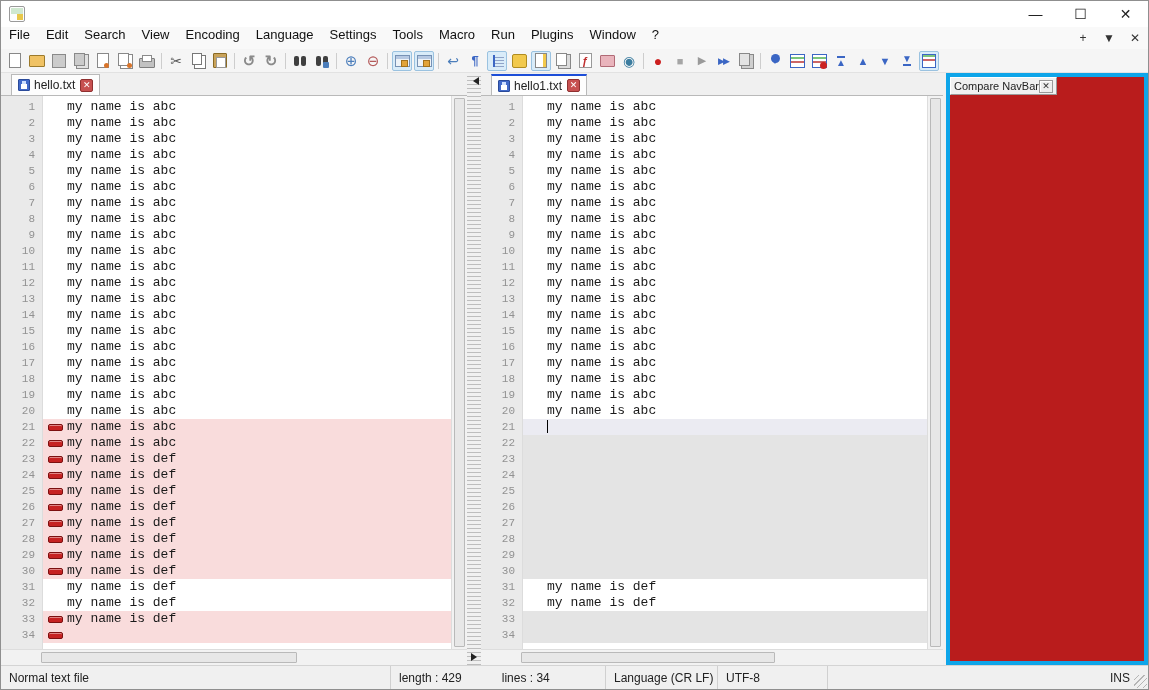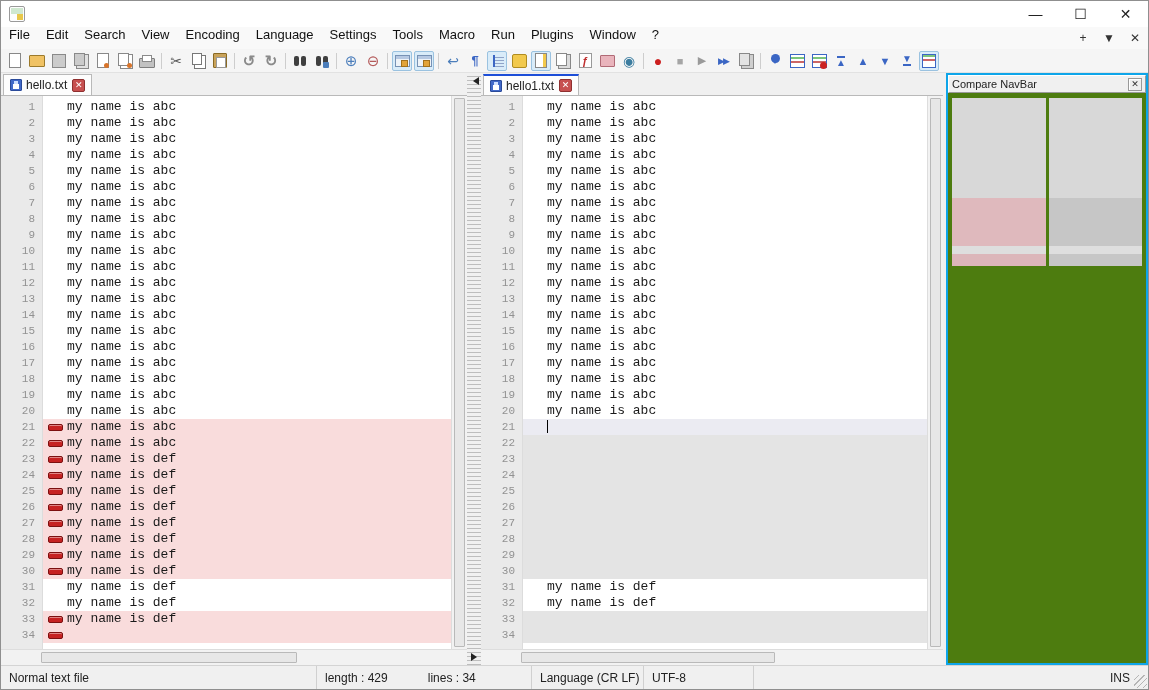--- a/index.html
+++ b/index.html
@@ -77,21 +77,21 @@
   .i-last-diff::after{content:"▼";font-size:10px;color:#3b66c4;margin-bottom:4px}
   .i-compare-navbar::before{content:"";width:12px;height:12px;border:1px solid #3b66c4;background:linear-gradient(180deg,#7cc47c 0 2px,#fff 2px 4px,#cc6666 4px 6px,#fff 6px)}
 
   
   .main{flex:1 1 auto;display:flex;overflow:hidden;background:#f0f0f0}
   .pane{display:flex;flex-direction:column;background:#f0f0f0;overflow:hidden}
   .pane-left{width:466px;flex:0 0 auto}
   .pane-right{width:462px;flex:0 0 auto}
 
   .tabbar{height:23px;flex:0 0 auto;display:flex;align-items:flex-end;background:#f0f0f0;border-bottom:1px solid #b9b9b9}
-  .tab{height:21px;background:#fdfdfd;border:1px solid #b9b9b9;border-bottom:none;display:flex;align-items:center;padding:0 6px;margin-left:2px;font-size:12px;color:#222;position:relative}
+  .tab{height:21px;background:#fdfdfd;border:1px solid #b9b9b9;border-bottom:none;display:flex;align-items:center;padding:0 6px;margin-left:10px;font-size:12px;color:#222;position:relative}
   .tab.focused{border-top:2px solid #1d4ed8}
   .tab-save-icon{width:12px;height:12px;background:#4169c8;border:1px solid #2a4a9a;border-radius:1px;position:relative;margin-right:4px}
   .tab-save-icon::before{content:"";position:absolute;left:2px;bottom:1px;width:6px;height:5px;background:#fff}
   .tab-save-icon::after{content:"";position:absolute;left:3px;top:1px;width:4px;height:3px;background:#cfe0ff}
   .tab-close{width:13px;height:13px;margin-left:5px;background:#c75050;border:1px solid #8f3030;border-radius:2px;color:#fff;font-size:9px;line-height:11px;text-align:center;cursor:default}
 
   .editor{flex:1 1 auto;position:relative;background:#ffffff;overflow:hidden}
   .gutter-bg{position:absolute;left:0;top:0;bottom:0;width:42px;background:#eaeaea;border-right:1px solid #dcdcdc}
   .lines{position:absolute;left:0;top:3px;right:16px}
   .ln-row{display:flex;height:16px;font-family:"Liberation Mono","DejaVu Sans Mono",monospace}
@@ -111,32 +111,32 @@
   .hscroll .thumb{position:absolute;top:2px;bottom:2px;left:40px;width:55%;background:#e7e7e7;border:1px solid #b9b9b9;border-radius:1px}
 
   .splitter{width:14px;flex:0 0 auto;background:#f0f0f0;position:relative;background-image:repeating-linear-gradient(0deg,#b9b9b9 0 1px,transparent 1px 4px);background-size:5px 100%;background-position:4px 0;background-repeat:repeat-x;cursor:col-resize}
   .splitter{background-image:repeating-linear-gradient(0deg,#bdbdbd 0 1px,transparent 1px 4px),repeating-linear-gradient(0deg,#bdbdbd 0 1px,transparent 1px 4px);background-size:1px 100%,1px 100%;background-position:4px 0,8px 0}
   .split-arrow{position:absolute;left:3px;width:0;height:0}
   .split-arrow.top{top:4px;border:4px solid transparent;border-right:6px solid #222;margin-left:-1px}
   .split-arrow.bottom{bottom:4px;border:4px solid transparent;border-left:6px solid #222;margin-left:1px}
 
   
   .nv-gap{width:3px;flex:0 0 auto}
-  .navbar-panel{flex:1 1 auto;background:#4d7c0f;border:2px solid #0ea5e9;display:flex;flex-direction:column}
+  .navbar-panel{flex:1 1 auto;background:#b91c1c;border:4px solid #0ea5e9;display:flex;}
   .nv-title{height:18px;flex:0 0 auto;display:flex;align-items:center;background:#f0f0f0;border:1px solid #fff;border-right-color:#9a9a9a;border-bottom-color:#9a9a9a;font-size:11px;color:#222;padding:0 3px}
   .nv-title-text{flex:1 1 auto}
   .nv-close{width:14px;height:13px;background:#eee;border:1px solid #999;box-shadow:inset 1px 1px 0 #fff;font-size:9px;line-height:11px;text-align:center;color:#333;cursor:default}
   .nv-cols{display:flex;padding:5px 4px 0 4px;gap:3px}
   .nv-col{flex:1 1 0}
   .nv-block{width:100%}
 
   
   .statusbar{height:24px;flex:0 0 auto;background:#f0f0f0;border-top:1px solid #d4d4d4;display:flex;align-items:stretch;font-size:12px;color:#222}
   .sb-sec{display:flex;align-items:center;padding:0 8px;border-right:1px solid #d0d0d0;white-space:nowrap;overflow:hidden}
-  .sb-doc{width:316px;flex:0 0 auto}
+  .sb-doc{width:390px;flex:0 0 auto}
   .sb-len{width:215px;flex:0 0 auto;gap:40px}
   .sb-pos{width:265px;flex:0 0 auto;gap:22px}
   .sb-eol{width:112px;flex:0 0 auto}
   .sb-enc{width:110px;flex:0 0 auto}
   .sb-ins{flex:1 1 auto;justify-content:flex-end;border-right:none;padding-right:18px}
   .sb-grip{position:absolute;right:1px;bottom:1px;width:13px;height:13px;background:repeating-linear-gradient(135deg,transparent 0 3px,#b5b5b5 3px 4px)}
   .app{position:relative}
 </style>
 </head>
 <body>

